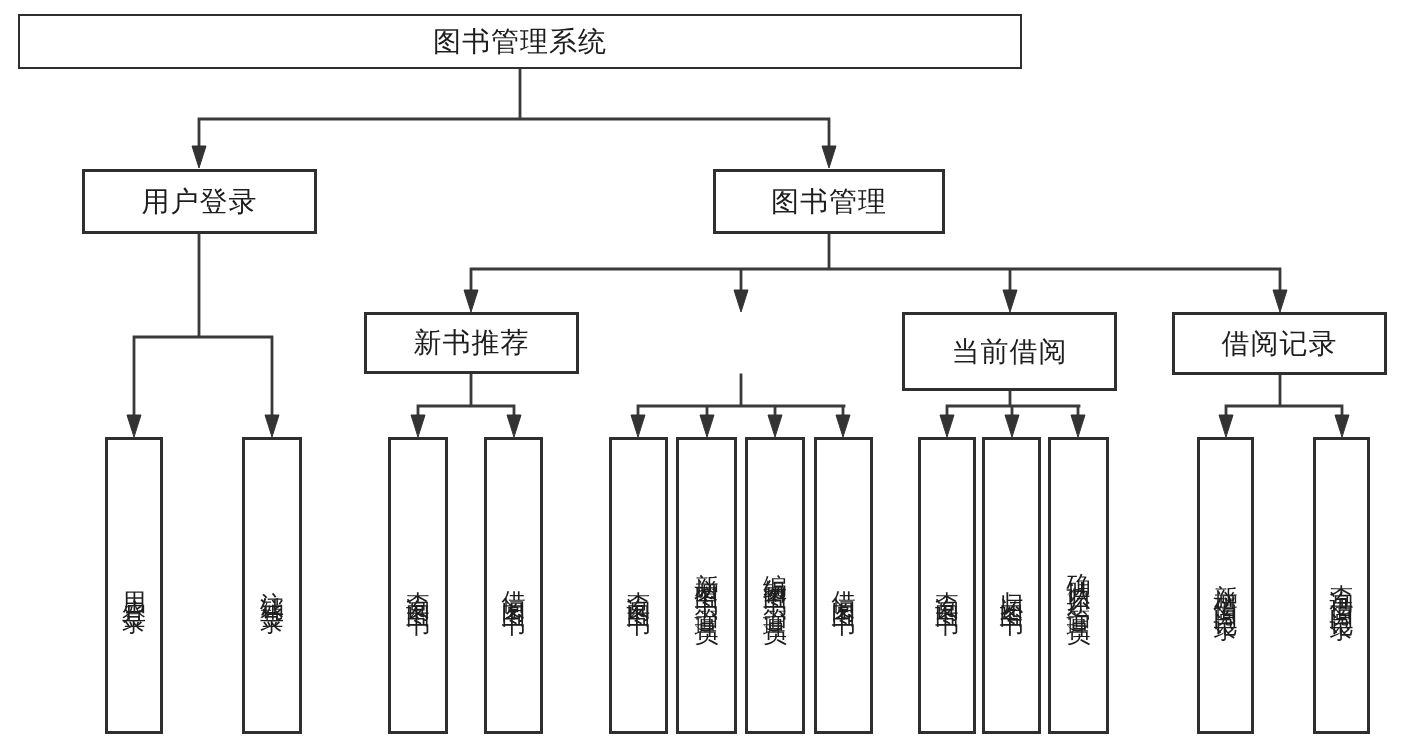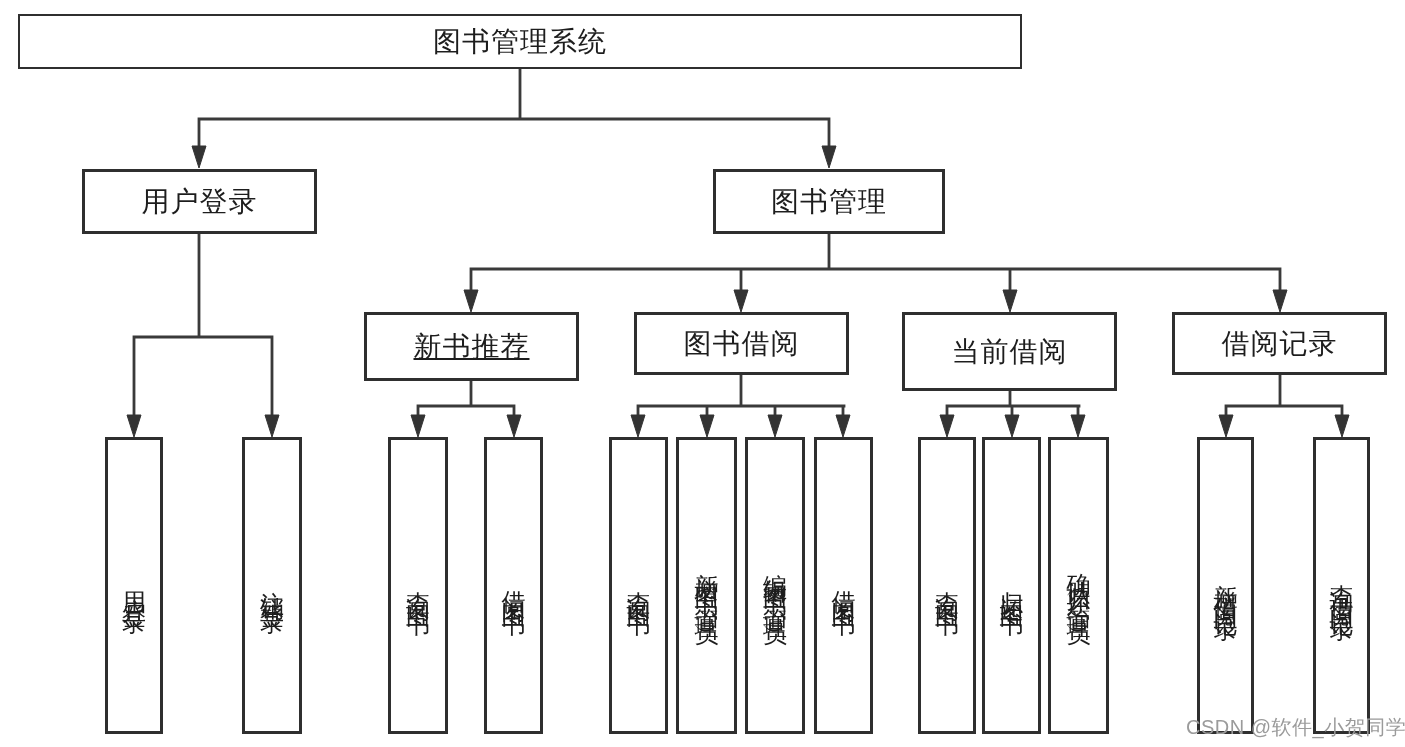--- a/index.html
+++ b/index.html
@@ -120,25 +120,22 @@
     <span>图书管理系统</span>
   </div>
 
   <div class="box" style="left:82px; top:169px; width:235px; height:65px;">
     <span>用户登录</span>
   </div>
   <div class="box" style="left:713px; top:169px; width:232px; height:65px;text-align:right;">
     <span>图书管理</span>
   </div>
 
-  <div class="box" style="left:364px; top:312px; width:215px; height:69px;text-decoration:underline;">
+  <div class="box" style="left:364px; top:312px; width:215px; height:62px;">
     <span>新书推荐</span>
-  </div>
-  <div class="box" style="left:634px; top:312px; width:215px; height:63px;">
-    <span>图书借阅</span>
   </div>
   <div class="box" style="left:902px; top:312px; width:215px; height:79px;">
     <span>当前借阅</span>
   </div>
   <div class="box" style="left:1172px; top:312px; width:215px; height:63px;text-align:right;">
     <span>借阅记录</span>
   </div>
 
   <div class="leaf" style="left:105px; top:437px; width:58px; height:297px;">
     <span class="vlabel">用户登录</span>
@@ -177,15 +174,14 @@
     <span class="vlabel">确认归还（管理员）</span>
   </div>
 
   <div class="leaf" style="left:1197px; top:437px; width:57px; height:297px;">
     <span class="vlabel">新增借阅记录</span>
   </div>
   <div class="leaf" style="left:1313px; top:437px; width:57px; height:297px;">
     <span class="vlabel">查询借阅记录</span>
   </div>
 
-  <div class="watermark">CSDN @软件_小贺同学</div>
 
 </div>
 
 </body></html>

